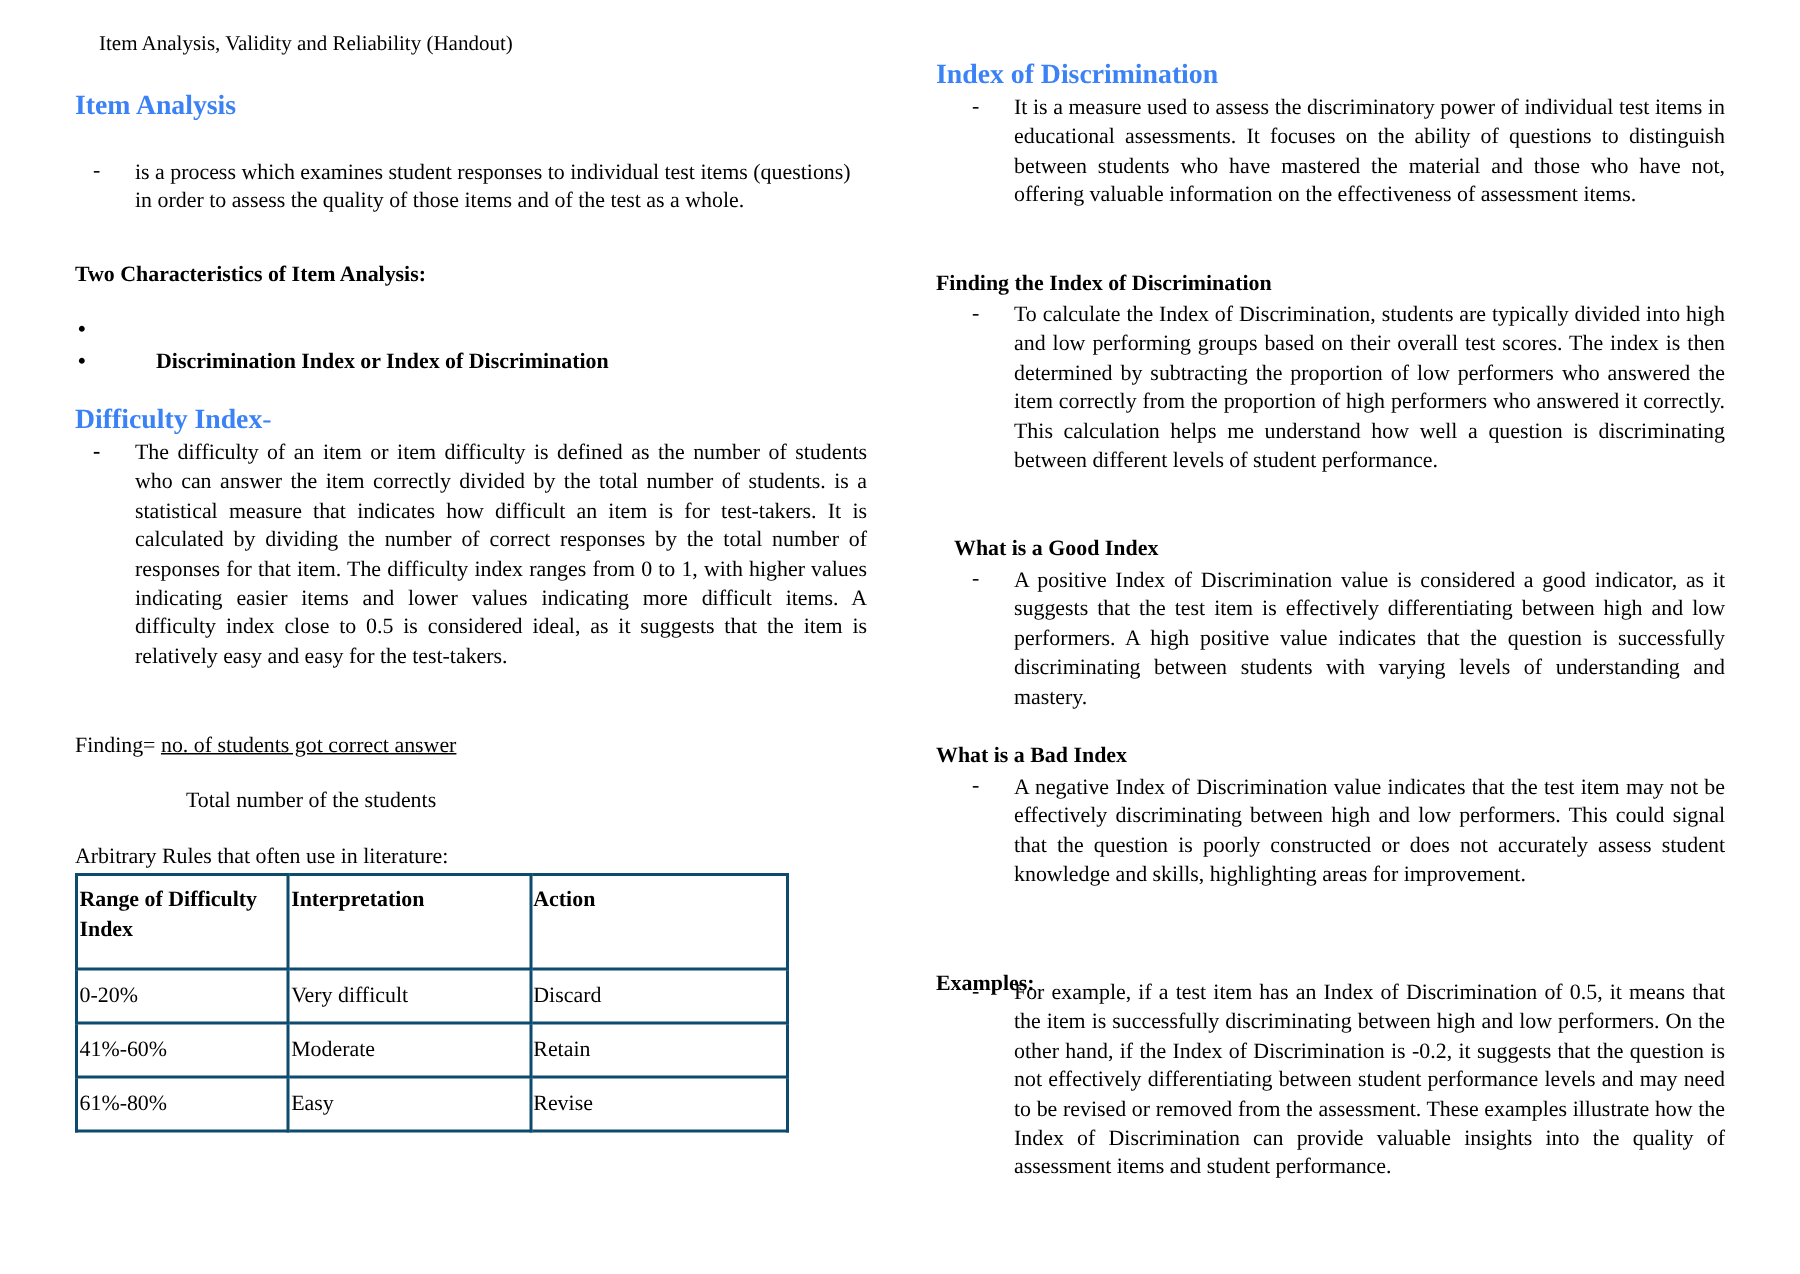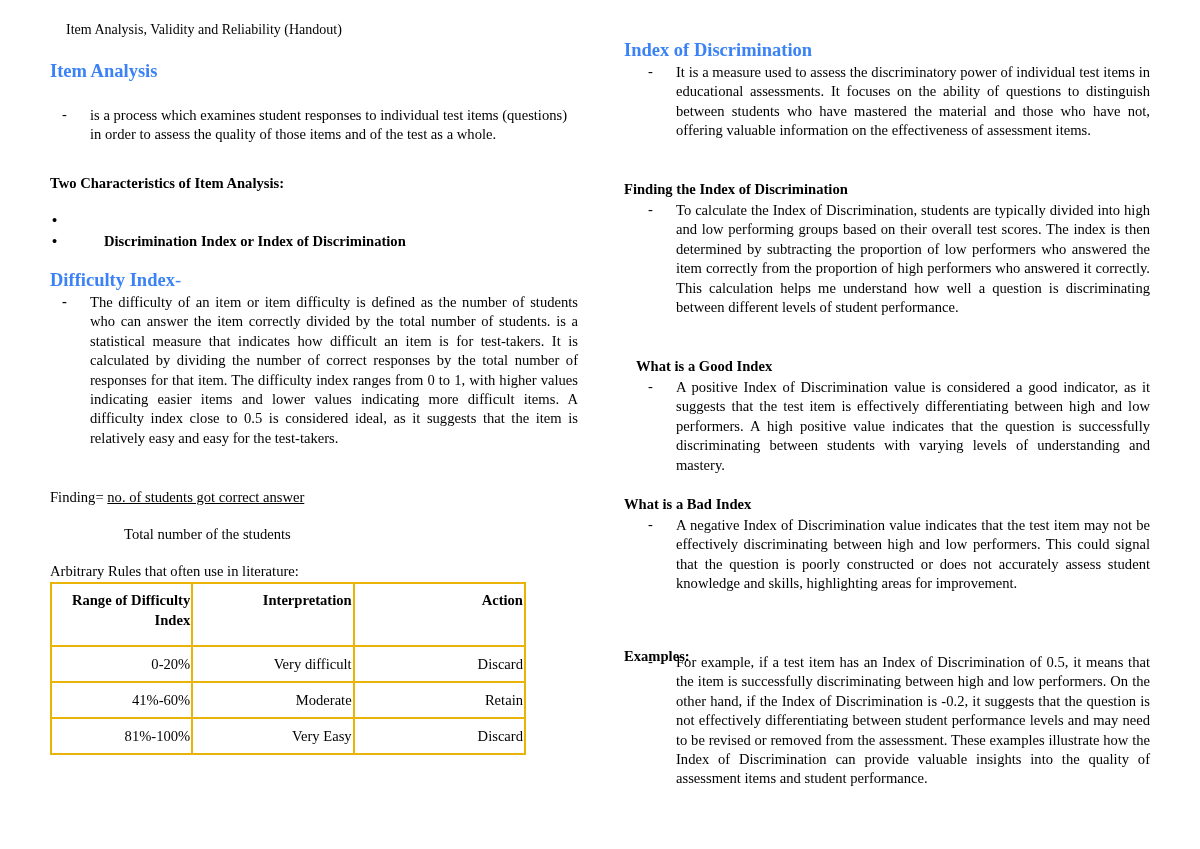--- a/index.html
+++ b/index.html
@@ -20,21 +20,21 @@
   .text { flex: 1; line-height: 19.4px; text-align: justify; }
   .bullets { position: absolute; margin: 0; padding: 0; list-style: none; }
   .bullets li { display: flex; font-weight: bold; line-height: 21px; }
   .bullets .dot { width: 52px; padding-left: 2px; flex: none; }
   .uline { text-decoration: underline; }
   table.rules {
     position: absolute; border-collapse: collapse; top: 582px; left: 0;
     width: 476px; font-size: 14.6px;
   }
   table.rules th, table.rules td {
-    border: 2px solid #eab308; text-align: right; vertical-align: middle;
+    border: 2px solid #0c4a6e; text-align: left; vertical-align: middle;
   }
   table.rules th { font-weight: bold; height: 54px; vertical-align: top; padding-top: 6px; line-height: 20px; }
   table.rules td { height: 32px; margin-left: 33px; }
   .c1 { width: 140px; } .c2 { width: 160px; } .c3 { width: 172px; margin-top: 16px; }
 </style>
 </head>
 <body>
 
 <div class="col left">
   <div class="abs hdr">Item Analysis, Validity and Reliability (Handout)</div>
@@ -88,23 +88,23 @@
         <td>0-20%</td>
         <td>Very difficult</td>
         <td>Discard</td>
       </tr>
       <tr>
         <td>41%-60%</td>
         <td>Moderate</td>
         <td>Retain</td>
       </tr>
       <tr>
-        <td>81%-100%</td>
-        <td>Very Easy</td>
-        <td>Discard</td>
+        <td>61%-80%</td>
+        <td>Easy</td>
+        <td>Revise</td>
       </tr>
     </tbody>
   </table>
 </div>
 
 <div class="col right">
   <div class="abs red-h" style="top:40px;left:0;">Index of Discrimination</div>
   <div class="item" style="top:63px;left:24px;width:502px;">
     <span class="dash">-</span>
     <span class="text">It is a measure used to assess the discriminatory power of individual test items in educational assessments. It focuses on the ability of questions to distinguish between students who have mastered the material and those who have not, offering valuable information on the effectiveness of assessment items.</span>

